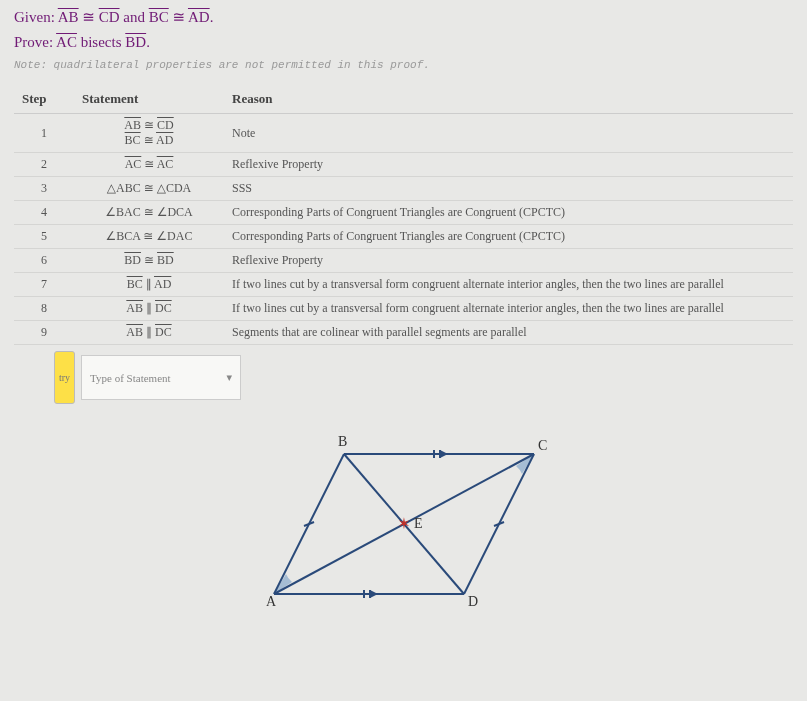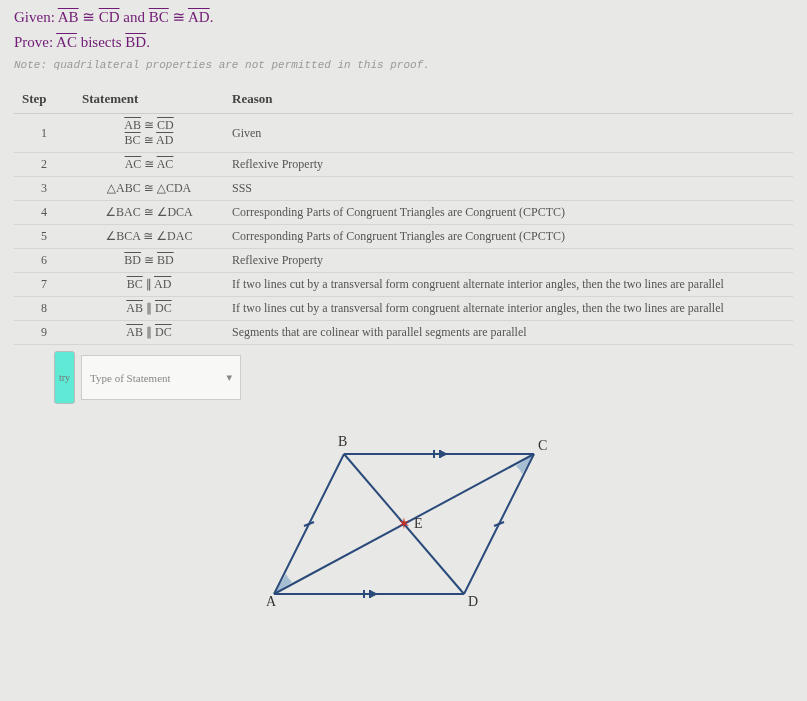--- a/index.html
+++ b/index.html
@@ -15,21 +15,21 @@
   }
   .given, .prove { color: #701a75; margin-bottom: 8px; font-size: 15px; }
   .ovl { text-decoration: overline; }
   .note-small { color: #999; font-size: 11px; margin: 4px 0 14px 0; font-style: italic; font-family: Liberation Mono, monospace; }
   .proof-table { width: 100%; border-collapse: collapse; }
   .proof-table th { text-align: left; font-weight: bold; color: #444; padding: 6px 8px; font-size: 13px; border-bottom: 1px solid #ccc;}
   .proof-table td { padding: 4px 8px; border-bottom: 1px solid #d5d5d3; color: #555; font-size: 12px; vertical-align: middle; }
   .step-col { width: 60px; text-align: center; color: #666; margin-left: 16px; }
   .stmt-col { width: 150px; text-align: center; }
   .try-area { margin-top: 6px; display: flex; align-items: center; gap: 6px; margin-left: 40px;}
-  .try-btn { border: 1px solid #bbb; background: #5eead4; font-size:10px; padding: 20px 4px; border-radius: 3px; cursor: pointer; color:#777;}
+  .try-btn { border: 1px solid #bbb; background: #fde047; font-size:10px; padding: 20px 4px; border-radius: 3px; cursor: pointer; color:#777;}
   .type-stmt { border: 1px solid #ccc; background: #f8f8f6; padding: 15px 8px; width: 160px; font-size: 11px; color: #888; display:flex; justify-content:space-between; align-items:center;}
   .diagram-area { text-align: center; margin-top: 20px; }
   .footnote { text-align: center; color: #888; font-size: 11px; margin-top: 6px;}
   svg { display: block; margin: 0 auto; }
   .dline { stroke: #2a4a7a; stroke-width: 2; fill: none; }
   .dlabel { font-family: Georgia, serif; font-size: 14px; fill: #333; }
   .tick { stroke: #2a4a7a; stroke-width: 2; }
   .arrhead { fill: #2a4a7a; }
   .anglearc { fill: #7aa0c8; opacity: 0.6; }
 </style>
@@ -57,21 +57,21 @@
     <tr>
       <th class="step-col">Step</th>
       <th class="stmt-col">Statement</th>
       <th>Reason</th>
     </tr>
   </thead>
   <tbody>
     <tr>
       <td class="step-col">1</td>
       <td class="stmt-col"><span class="ovl">AB</span> ≅ <span class="ovl">CD</span><br><span class="ovl">BC</span> ≅ <span class="ovl">AD</span></td>
-      <td>Given</td>
+      <td>Note</td>
     </tr>
     <tr>
       <td class="step-col">2</td>
       <td class="stmt-col"><span class="ovl">AC</span> ≅ <span class="ovl">AC</span></td>
       <td>Reflexive Property</td>
     </tr>
     <tr>
       <td class="step-col">3</td>
       <td class="stmt-col">△ABC ≅ △CDA</td>
       <td>SSS</td>

